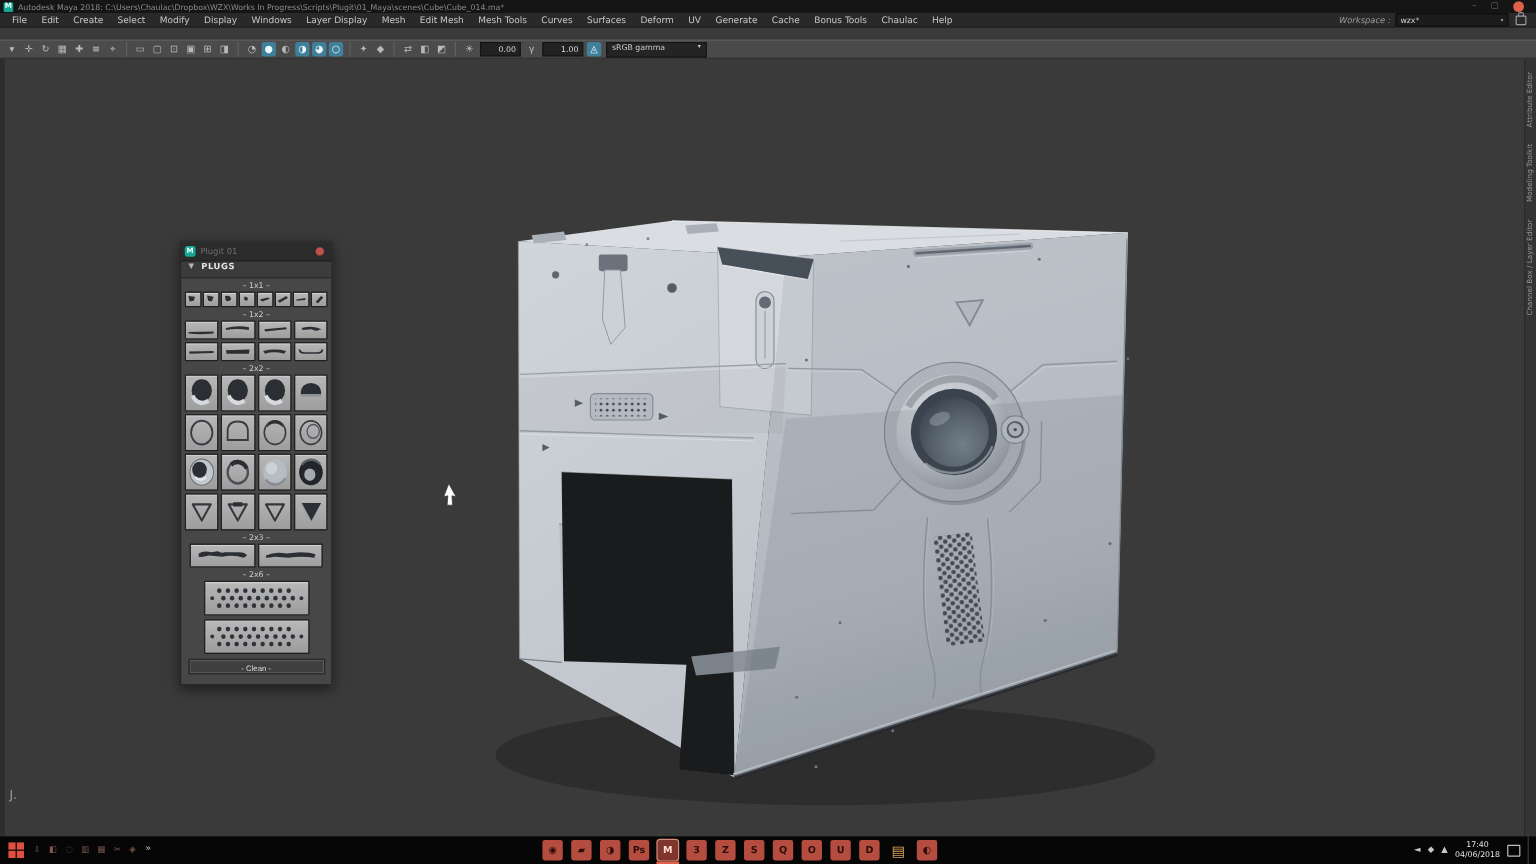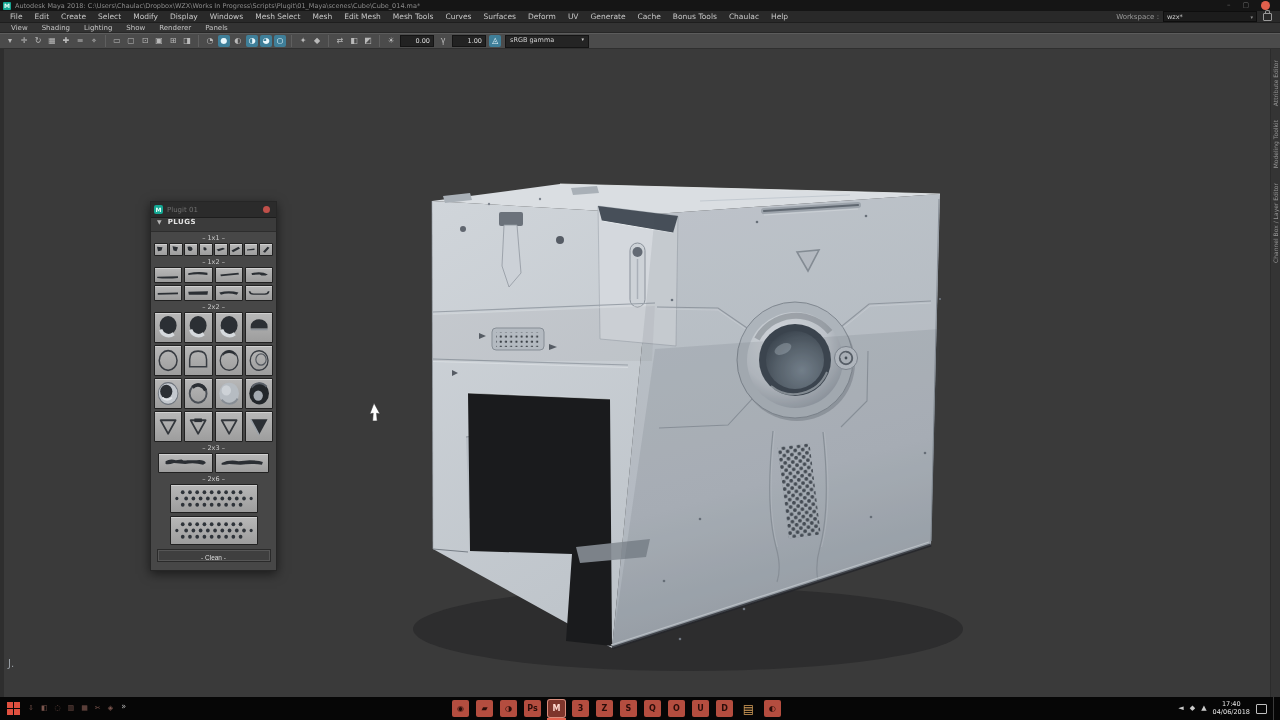--- a/index.html
+++ b/index.html
@@ -12,21 +12,21 @@
   .maya-badge{width:8px;height:8px;margin:0 4px 0 3px;border-radius:1px;background:#14a793;
     color:#eafff9;font-size:6px;font-weight:bold;display:flex;align-items:center;justify-content:center;line-height:1;}
   .title-text{font-size:6.5px;color:#8b8b8b;white-space:nowrap;}
   .win-controls{margin-left:auto;display:flex;align-items:center;gap:12px;padding-right:10px;}
   .wc-glyph{font-size:7px;color:#6f6f6f;line-height:1;}
   .wc-close{width:9px;height:9px;border-radius:50%;background:#e0604c;}
   .menubar{position:absolute;left:0;top:11px;width:1280px;height:12px;background:#292929;
     border-bottom:1px solid #1e1e1e;display:flex;align-items:center;box-sizing:border-box;padding-left:4px;}
   .menu-item{font-size:7.5px;color:#c7c7c7;padding:0 6px;cursor:default;}
   .ws-wrap{margin-left:auto;display:flex;align-items:center;gap:4px;padding-right:8px;}
-  .ws-label{font-size:7px;color:#9a9a9a;}
+  .ws-label{font-size:7px;color:#9a9a9a;font-style:italic;}
   .ws-box{width:86px;height:9px;background:#1c1c1c;border:1px solid #0e0e0e;display:flex;
     align-items:center;font-size:6.5px;color:#d2d2d2;padding:0 3px;justify-content:space-between;}
   .lock{width:7px;height:6px;border:1px solid #9a9a9a;border-radius:1px;position:relative;margin-left:2px;}
   .lock:before{content:"";position:absolute;top:-4px;left:1px;width:3px;height:3px;
     border:1px solid #9a9a9a;border-bottom:none;border-radius:2px 2px 0 0;}
   .panelmenu{position:absolute;left:0;top:23px;width:1280px;height:10px;background:#333333;
     border-bottom:1px solid #272727;display:flex;align-items:center;box-sizing:border-box;padding-left:4px;}
   .pmenu-item{font-size:7px;color:#c3c3c3;padding:0 7px;}
   .toolbar{position:absolute;left:0;top:33px;width:1280px;height:16px;background:#4b4b4b;
     border-top:1px solid #5c5c5c;border-bottom:1px solid #2f2f2f;display:flex;align-items:center;
@@ -112,21 +112,21 @@
 
   <div class="menubar">
     <div id="main-menus" style="display:flex;align-items:center;text-align:right;">
         <span class="menu-item">File</span>
         <span class="menu-item">Edit</span>
         <span class="menu-item">Create</span>
         <span class="menu-item">Select</span>
         <span class="menu-item">Modify</span>
         <span class="menu-item">Display</span>
         <span class="menu-item">Windows</span>
-        <span class="menu-item">Mesh Select</span>
+        <span class="menu-item">Layer Display</span>
         <span class="menu-item">Mesh</span>
         <span class="menu-item">Edit Mesh</span>
         <span class="menu-item">Mesh Tools</span>
         <span class="menu-item">Curves</span>
         <span class="menu-item">Surfaces</span>
         <span class="menu-item">Deform</span>
         <span class="menu-item">UV</span>
         <span class="menu-item">Generate</span>
         <span class="menu-item">Cache</span>
         <span class="menu-item">Bonus Tools</span>
@@ -136,30 +136,20 @@
     <div class="ws-wrap">
       <span class="ws-label">Workspace :</span>
       <div class="ws-box">
         <span>wzx*</span>
         <span style="font-size:5px;color:#8d8d8d;">▾</span>
       </div>
       <span class="lock"></span>
     </div>
   </div>
 
-  <div class="panelmenu">
-    <div id="panel-menus" style="display:flex;align-items:center;">
-        <span class="pmenu-item">View</span>
-        <span class="pmenu-item">Shading</span>
-        <span class="pmenu-item">Lighting</span>
-        <span class="pmenu-item">Show</span>
-        <span class="pmenu-item">Renderer</span>
-        <span class="pmenu-item">Panels</span>
-      </div>
-  </div>
 
   <div class="toolbar" id="toolbar">
       <div class="ticon">▾</div>
       <div class="ticon">✛</div>
       <div class="ticon">↻</div>
       <div class="ticon">▦</div>
       <div class="ticon">✚</div>
       <div class="ticon">≡</div>
       <div class="ticon">⌖</div>
       <div class="tsep"></div>

